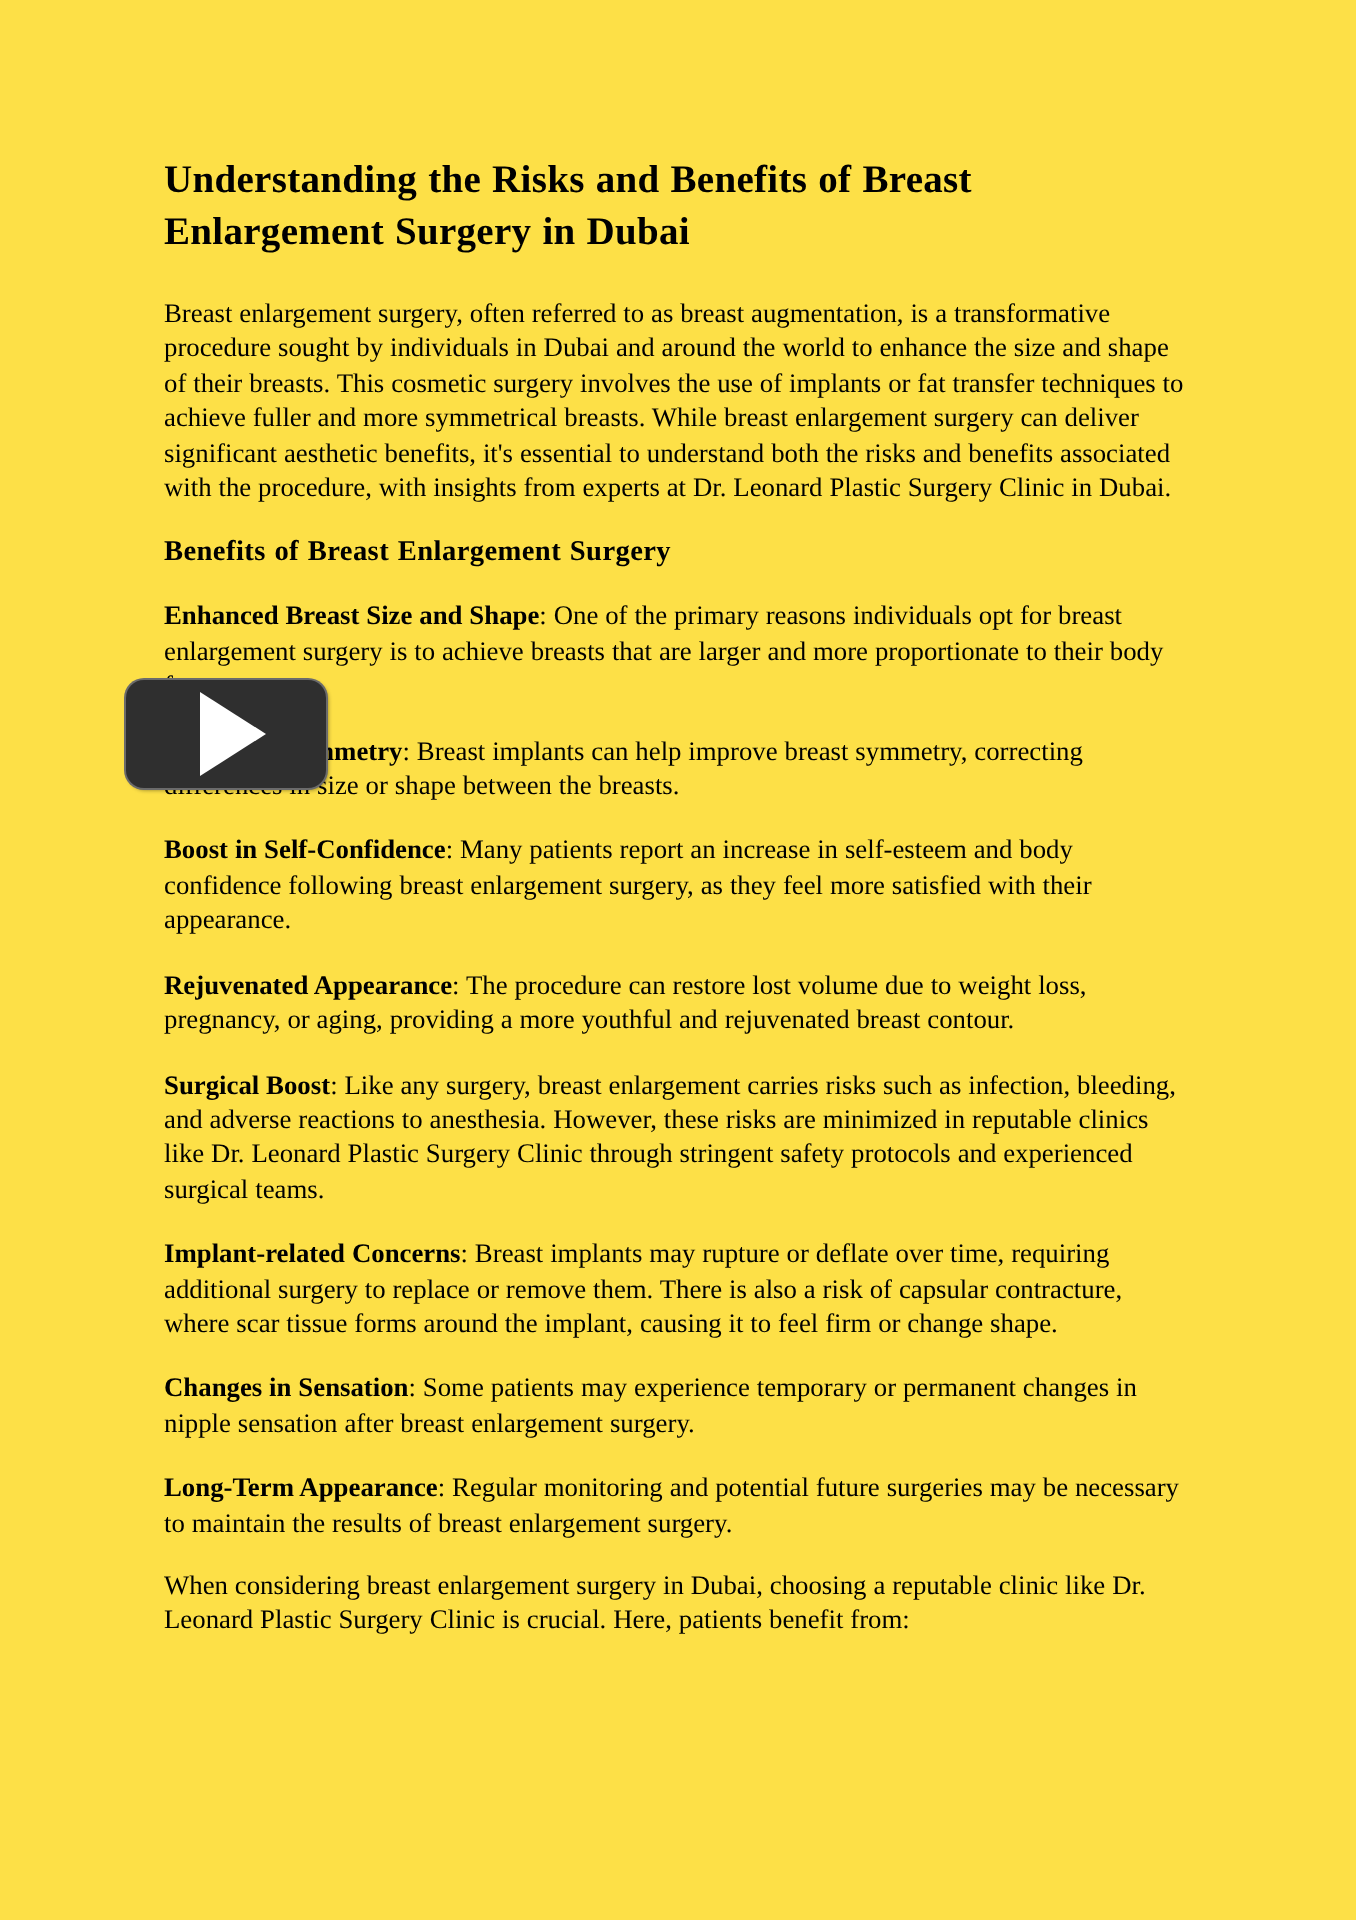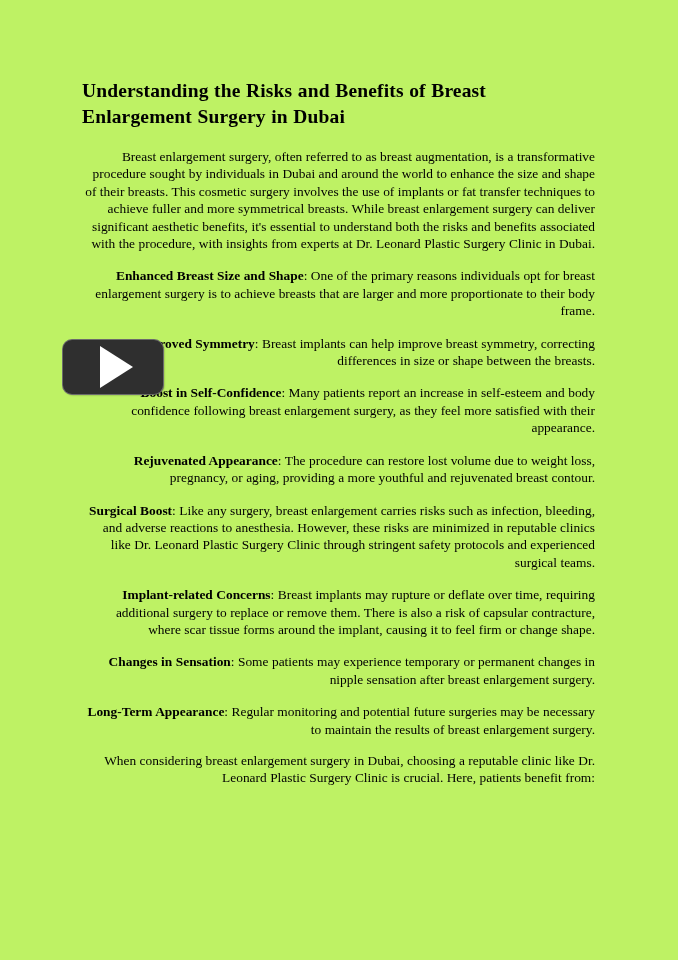--- a/index.html
+++ b/index.html
@@ -12,21 +12,21 @@
     height: 960px;
     overflow: hidden;
     font-family: "Liberation Serif", "DejaVu Serif", serif;
     color: #000000;
     -webkit-font-smoothing: none;
   }
   .page {
     position: relative;
     width: 678px;
     height: 960px;
-    background: #bef264;
+    background: #fde047;
     box-sizing: border-box;
     padding: 78px 83px 12px 82px;
   }
   .doc-title {
     font-size: 19.5px;
     font-weight: bold;
     line-height: 26px;
     margin: 0 0 18px 0;
     letter-spacing: 0.15px;
     word-spacing: 0.5px;
@@ -36,21 +36,21 @@
     font-weight: bold;
     line-height: 18px;
     margin: 0 0 14px 0;
     letter-spacing: 0.2px;
     word-spacing: 0.6px;
   }
   p.body-text {
     font-size: 13.4px;
     line-height: 17.4px;
     margin: 0 0 15px 0;
-    text-align: right;
+    text-align: left;
     word-spacing: 0.1px;
   }
   p.body-text.tight {
     margin-bottom: 14px;
   }
   .lead-in {
     font-weight: bold;
   }
   
   .video-overlay {
@@ -78,20 +78,21 @@
 </style>
 </head>
 <body>
 
 <div class="page">
 
   <h1 class="doc-title">Understanding the Risks and Benefits of Breast Enlargement Surgery in Dubai</h1>
 
   <p class="body-text">Breast enlargement surgery, often referred to as breast augmentation, is a transformative procedure sought by individuals in Dubai and around the world to enhance the size and shape of their breasts. This cosmetic surgery involves the use of implants or fat transfer techniques to achieve fuller and more symmetrical breasts. While breast enlargement surgery can deliver significant aesthetic benefits, it's essential to understand both the risks and benefits associated with the procedure, with insights from experts at Dr. Leonard Plastic Surgery Clinic in Dubai.</p>
 
+  <h2 class="section-heading">Benefits of Breast Enlargement Surgery</h2>
 
   <p class="body-text">
     <span class="lead-in">Enhanced Breast Size and Shape</span><span>: One of the primary reasons individuals opt for breast enlargement surgery is to achieve breasts that are larger and more proportionate to their body frame.</span>
   </p>
 
   <p class="body-text">
     <span class="lead-in">Improved Symmetry</span><span>: Breast implants can help improve breast symmetry, correcting differences in size or shape between the breasts.</span>
   </p>
 
   <p class="body-text">

